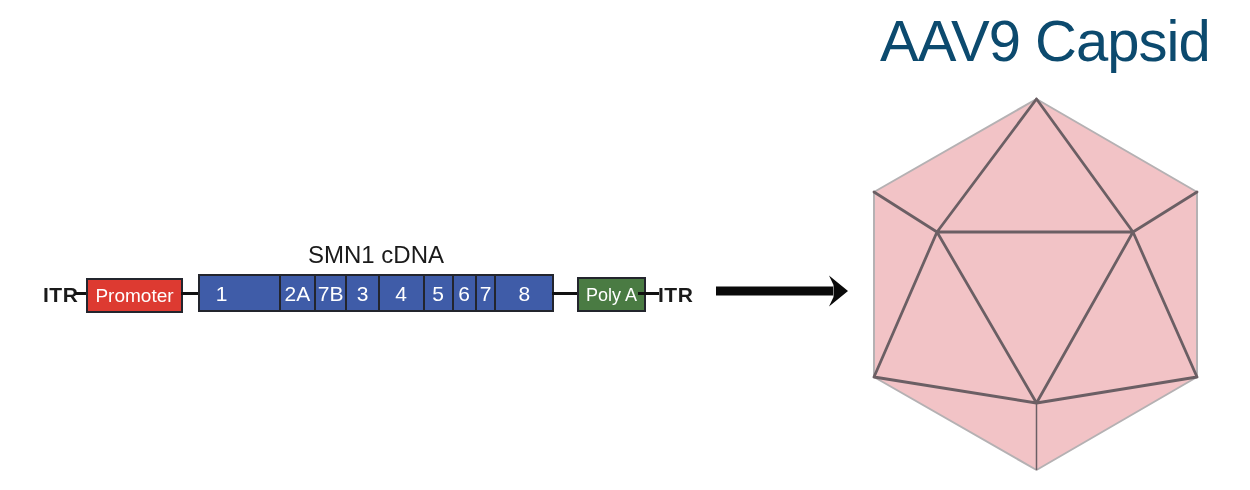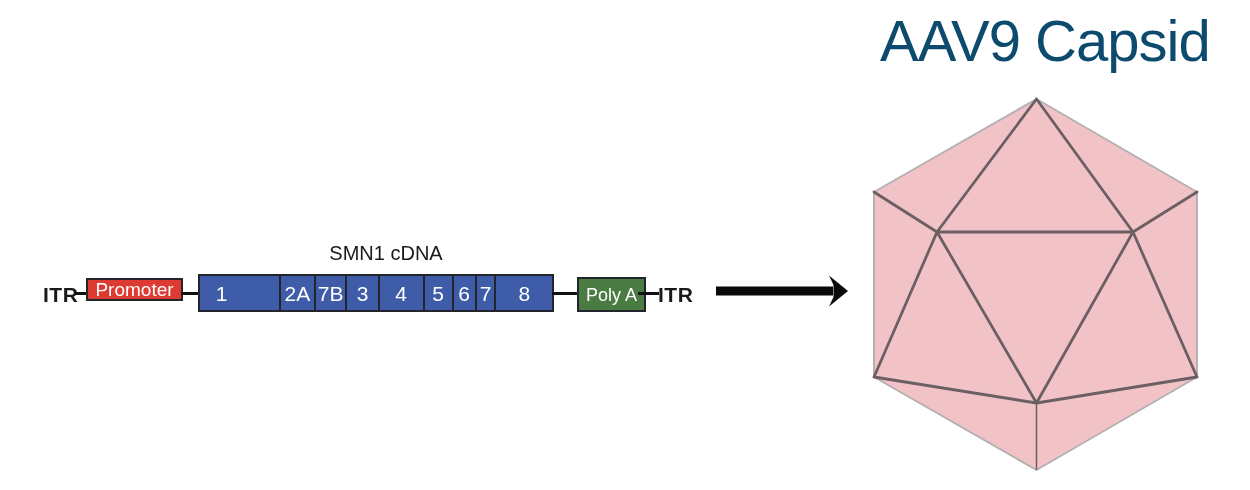--- a/index.html
+++ b/index.html
@@ -43,36 +43,36 @@
     border: 2px solid var(--box-border);
     display: flex;
     align-items: center;
     justify-content: center;
     color: #ffffff;
     line-height: 1;
     white-space: nowrap;
   }
   .promoter {
     left: 86px; top: 278px;
-    width: 97px; height: 23px;
+    width: 97px; height: 35px;
     background: var(--promoter-fill);
     font-size: 19px;
   }
   .polya {
     left: 577px; top: 277px;
     width: 69px; height: 35px;
     background: var(--polya-fill);
     font-size: 18px;
   }
   .cdna-label {
     position: absolute;
-    left: 208px; top: 243px;
+    left: 198px; top: 243px;
     width: 356px;
     text-align: center;
-    font-size: 20px;
+    font-size: 24px;
     color: var(--text-dark);
     line-height: 1;
   }
   .exon-strip {
     position: absolute;
     left: 198px; top: 274px;
     width: 356px; height: 38px;
     box-sizing: border-box;
     border: 2px solid var(--box-border);
     background: var(--exon-fill);

